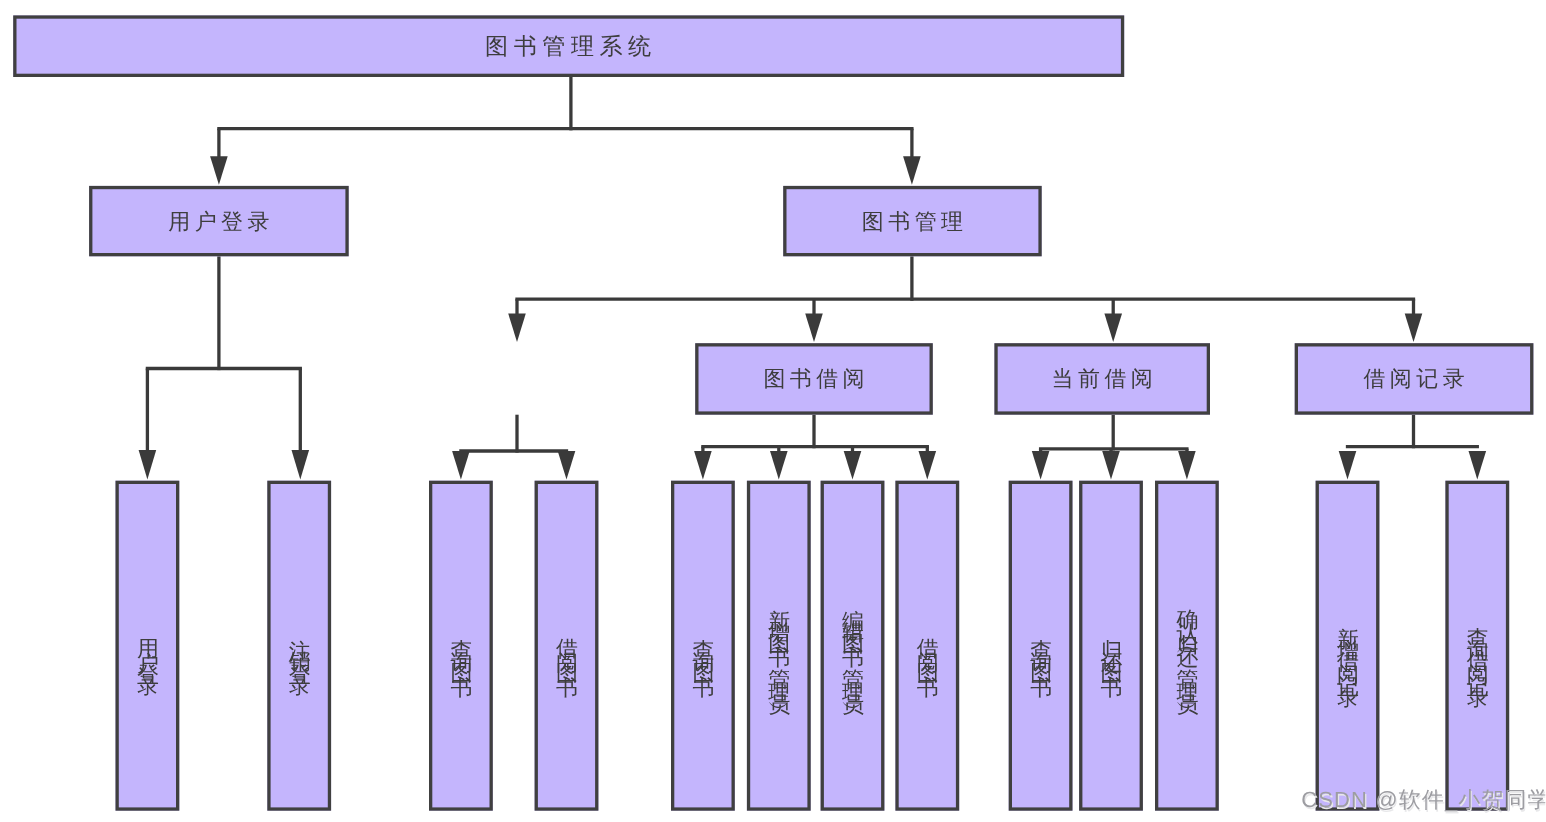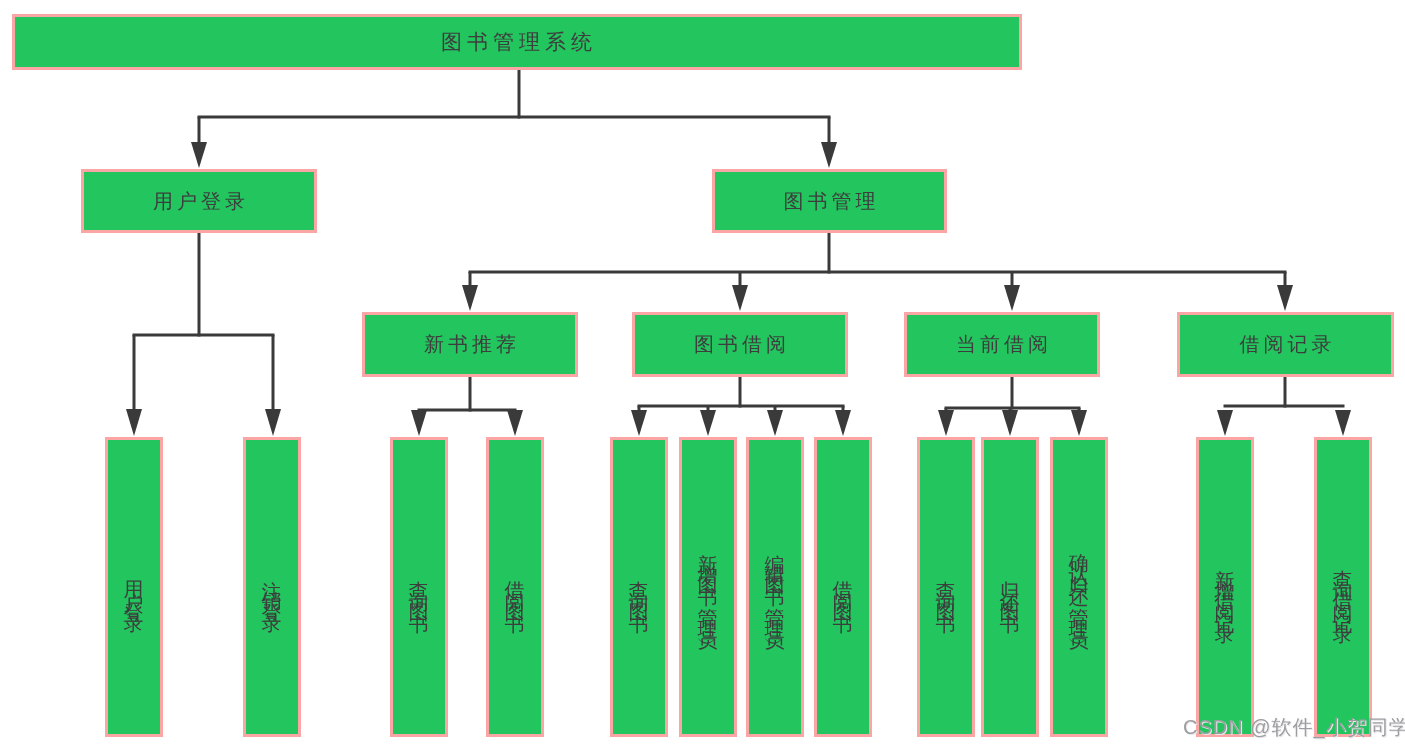--- a/index.html
+++ b/index.html
@@ -16,22 +16,22 @@
     overflow: hidden;
   }
   #wires {
     position: absolute;
     left: 0; top: 0;
     width: 1405px; height: 747px;
   }
   .node {
     position: absolute;
     box-sizing: border-box;
-    border: 3px solid #fca5a5;
-    background: #22c55e;
+    border: 3px solid #404040;
+    background: #c4b5fd;
     display: flex;
     align-items: center;
     justify-content: center;
     color: #3d3d3d;
   }
   .hlabel {
     font-size: 20px;
     letter-spacing: 4px;
     white-space: nowrap;
     text-indent: 4px; 
@@ -135,23 +135,20 @@
     <span class="hlabel root-label">图书管理系统</span>
   </div>
 
   <div class="node" style="left:81px; top:169px; width:236px; height:64px;">
     <span class="hlabel">用户登录</span>
   </div>
   <div class="node" style="left:712px; top:169px; width:235px; height:64px;">
     <span class="hlabel">图书管理</span>
   </div>
 
-  <div class="node" style="left:362px; top:312px; width:216px; height:65px;">
-    <span class="hlabel">新书推荐</span>
-  </div>
   <div class="node" style="left:632px; top:312px; width:216px; height:65px;font-family:Liberation Mono, monospace;">
     <span class="hlabel">图书借阅</span>
   </div>
   <div class="node" style="left:904px; top:312px; width:196px; height:65px;">
     <span class="hlabel">当前借阅</span>
   </div>
   <div class="node" style="left:1177px; top:312px; width:217px; height:65px;">
     <span class="hlabel">借阅记录</span>
   </div>
 

